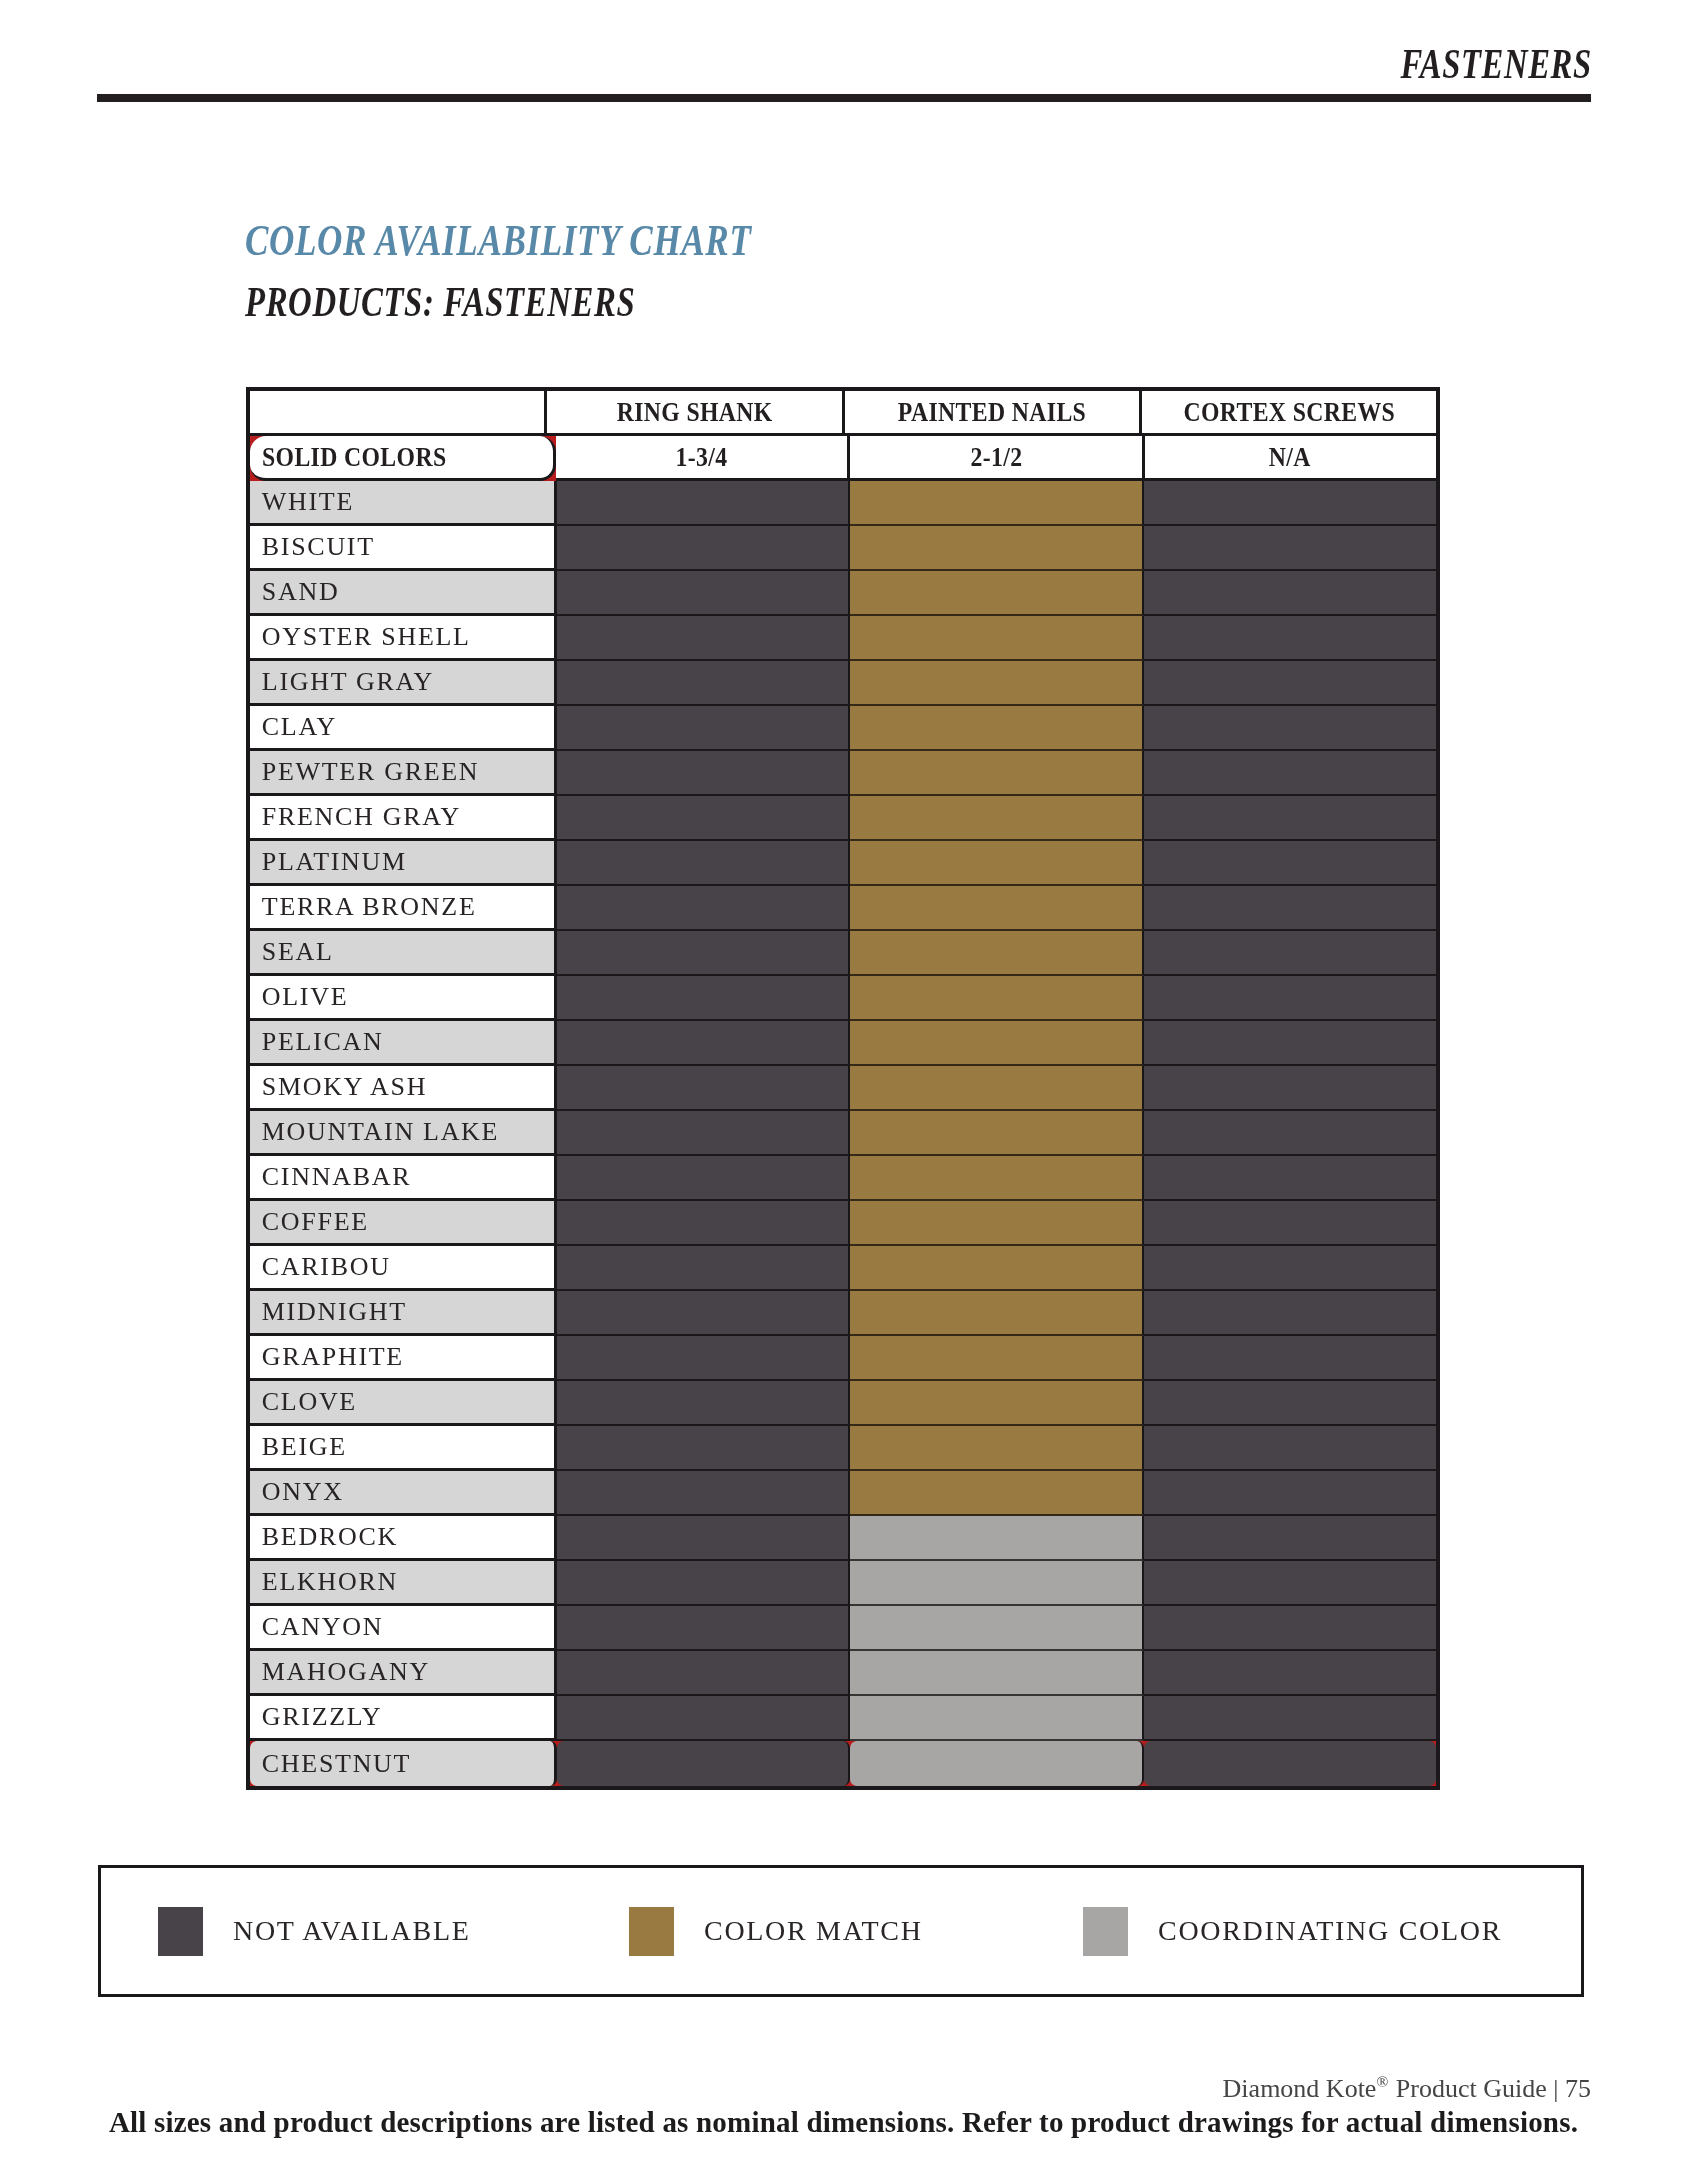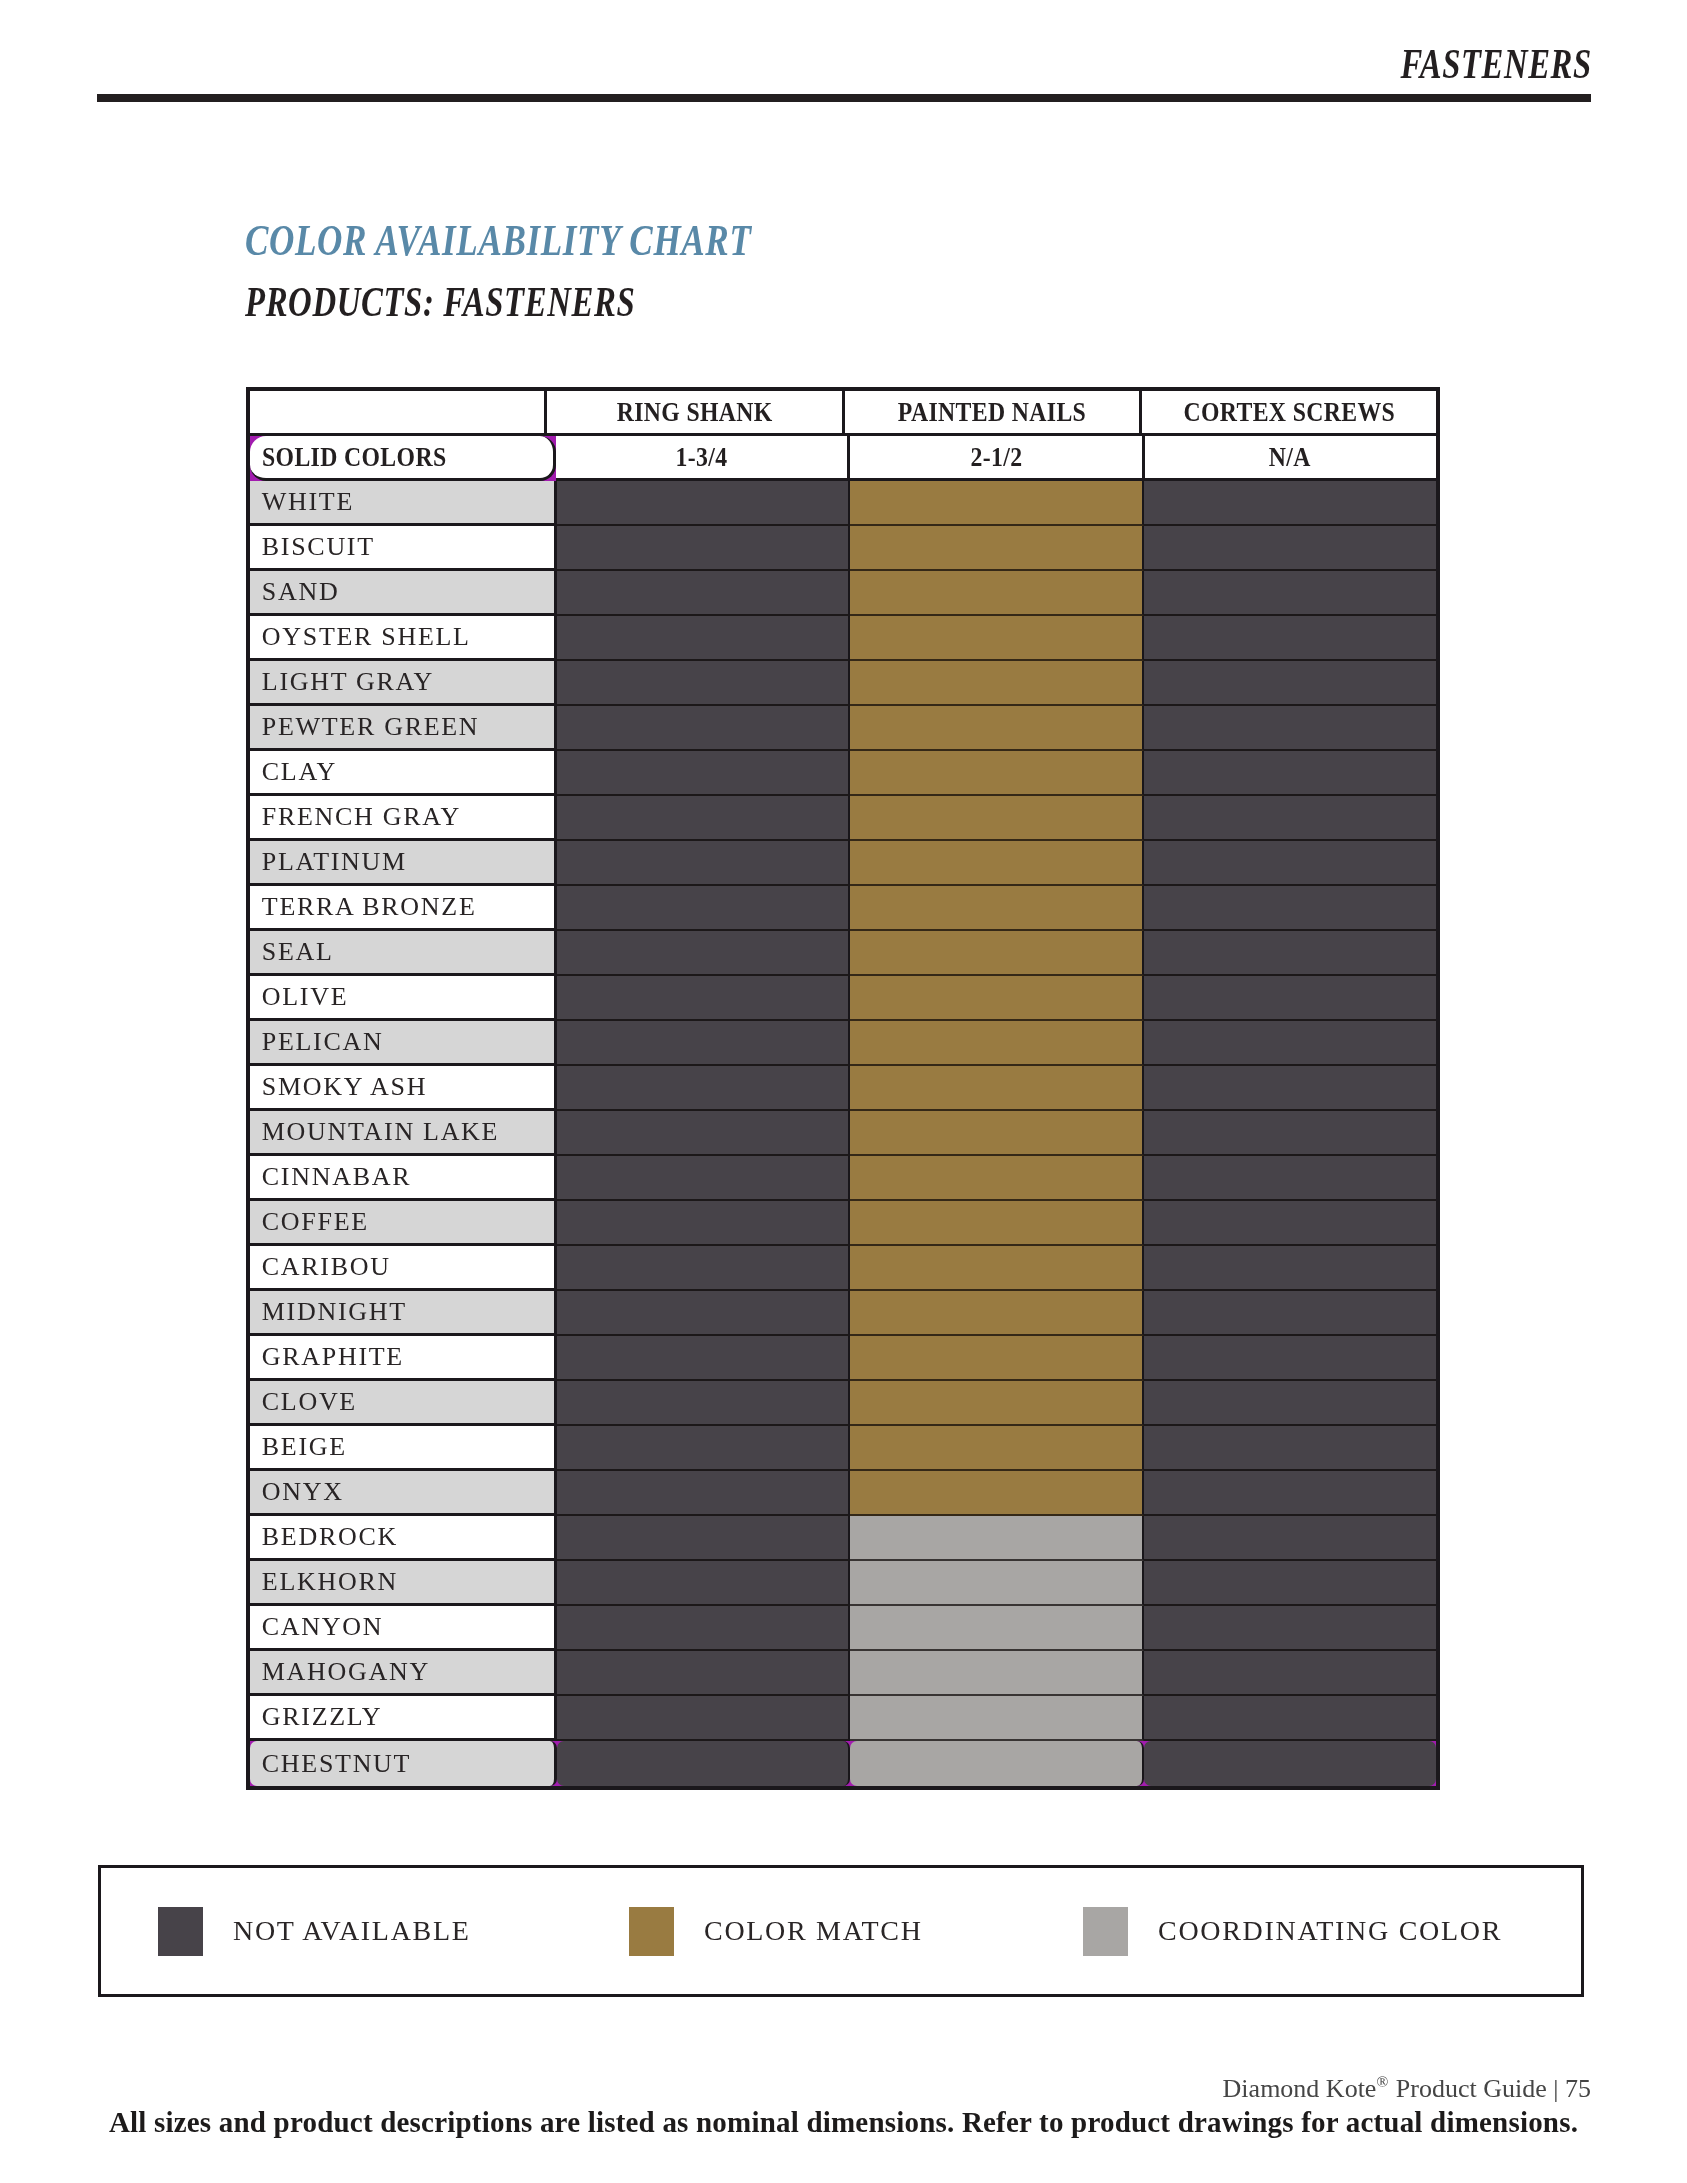--- a/index.html
+++ b/index.html
@@ -20,21 +20,21 @@
     color:#5989a8;transform:scaleX(0.78);transform-origin:0 0;letter-spacing:0.8px;white-space:nowrap;
   }
   .subtitle{
     position:absolute;left:245px;top:278px;font-size:42px;font-weight:bold;font-style:italic;
     color:#231f20;transform:scaleX(0.78);transform-origin:0 0;letter-spacing:0.8px;white-space:nowrap;
   }
 
   
   .table{
     position:absolute;left:246px;top:387px;width:1194px;
-    border:4.2px solid #1b181c;box-sizing:border-box;background:#a21caf;
+    border:4.2px solid #1b181c;box-sizing:border-box;background:#b91c1c;
   }
   .tr{display:flex;}
   .tr-head{height:45px;}
   .tr-body{height:45px;}
   .th,.td{box-sizing:border-box;flex:1 1 0;min-width:0;}
   .th{
     background:#ffffff;display:flex;align-items:center;justify-content:center;
     font-weight:bold;font-size:27px;border-right:3.4px solid #1b181c;border-bottom:3.4px solid #1b181c;
   }
   .th:last-child,.td:last-child{border-right:none;}
@@ -135,28 +135,28 @@
           <div class="td td-cell" style="background: rgb(71, 67, 73);"></div>
           <div class="td td-cell" style="background: rgb(153, 123, 65);"></div>
           <div class="td td-cell" style="background: rgb(71, 67, 73);"></div>
         </div>
         <div class="tr tr-body zebra">
           <div class="td td-label">LIGHT GRAY</div>
           <div class="td td-cell" style="background: rgb(71, 67, 73);"></div>
           <div class="td td-cell" style="background: rgb(153, 123, 65);"></div>
           <div class="td td-cell" style="background: rgb(71, 67, 73);"></div>
         </div>
+        <div class="tr tr-body">
+          <div class="td td-label">CLAY</div>
+          <div class="td td-cell" style="background: rgb(71, 67, 73);"></div>
+          <div class="td td-cell" style="background: rgb(153, 123, 65);"></div>
+          <div class="td td-cell" style="background: rgb(71, 67, 73);"></div>
+        </div>
         <div class="tr tr-body zebra">
           <div class="td td-label">PEWTER GREEN</div>
-          <div class="td td-cell" style="background: rgb(71, 67, 73);"></div>
-          <div class="td td-cell" style="background: rgb(153, 123, 65);"></div>
-          <div class="td td-cell" style="background: rgb(71, 67, 73);"></div>
-        </div>
-        <div class="tr tr-body">
-          <div class="td td-label">CLAY</div>
           <div class="td td-cell" style="background: rgb(71, 67, 73);"></div>
           <div class="td td-cell" style="background: rgb(153, 123, 65);"></div>
           <div class="td td-cell" style="background: rgb(71, 67, 73);"></div>
         </div>
         <div class="tr tr-body">
           <div class="td td-label">FRENCH GRAY</div>
           <div class="td td-cell" style="background: rgb(71, 67, 73);"></div>
           <div class="td td-cell" style="background: rgb(153, 123, 65);"></div>
           <div class="td td-cell" style="background: rgb(71, 67, 73);"></div>
         </div>

